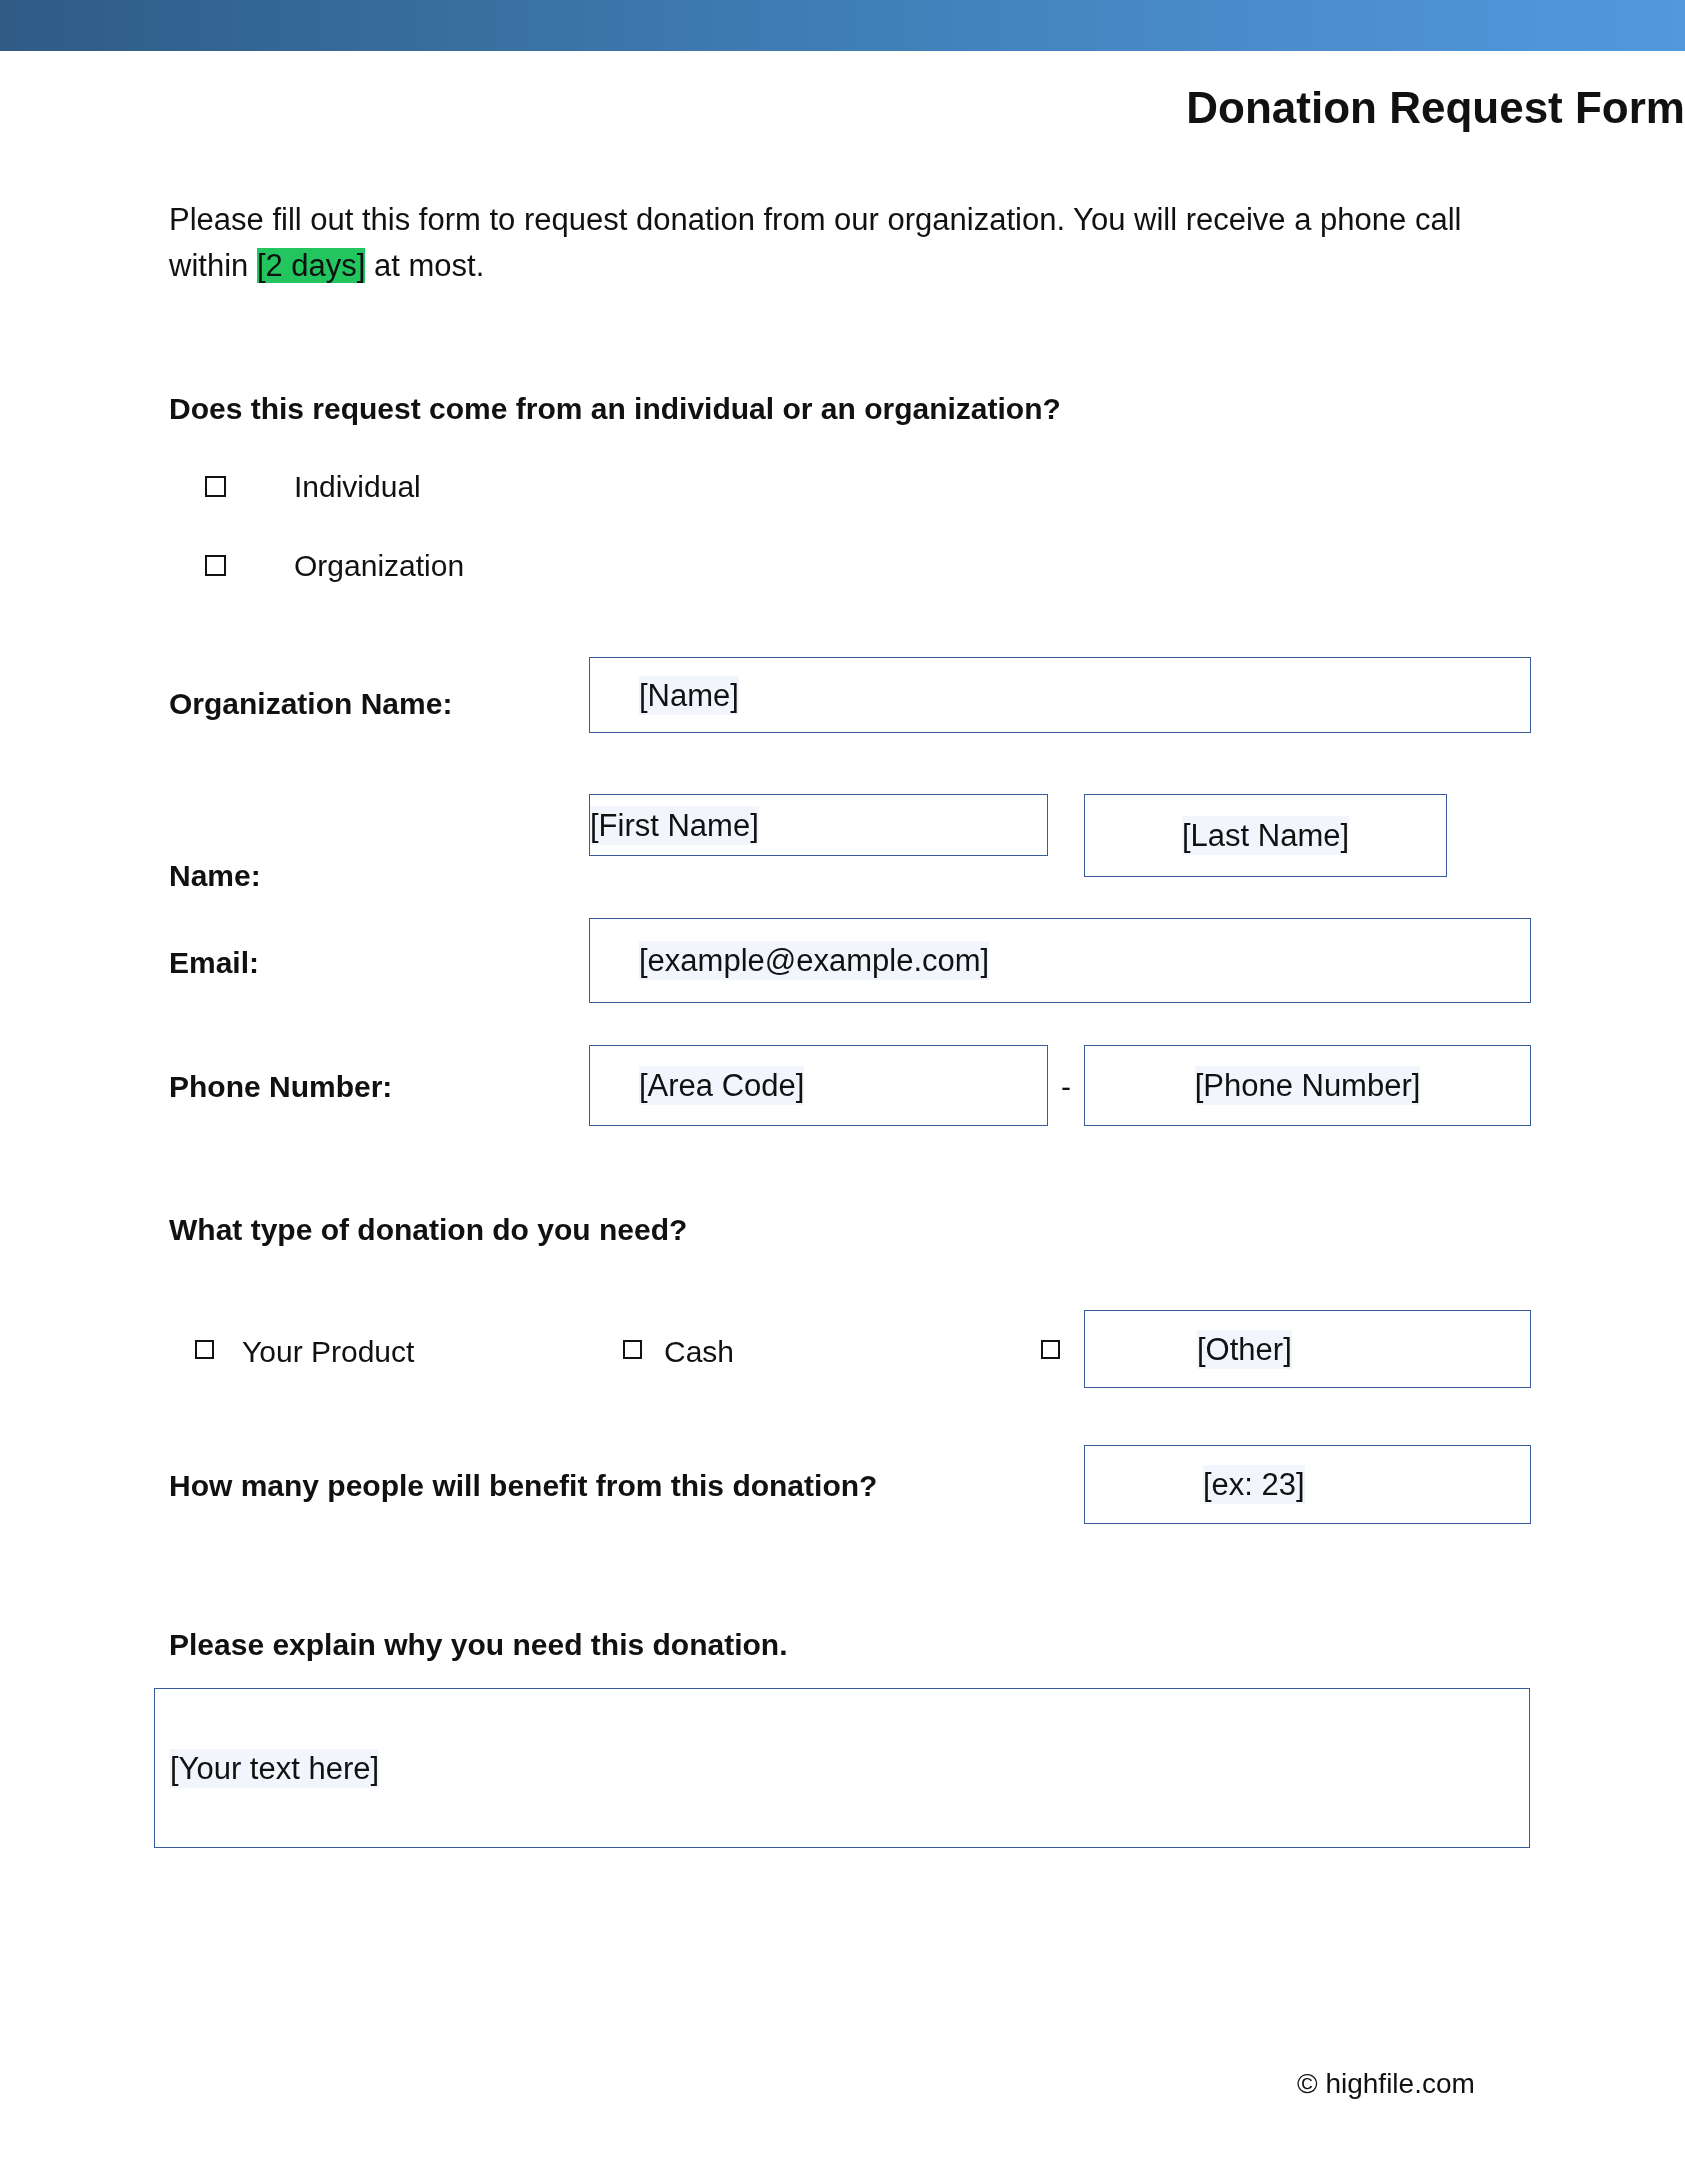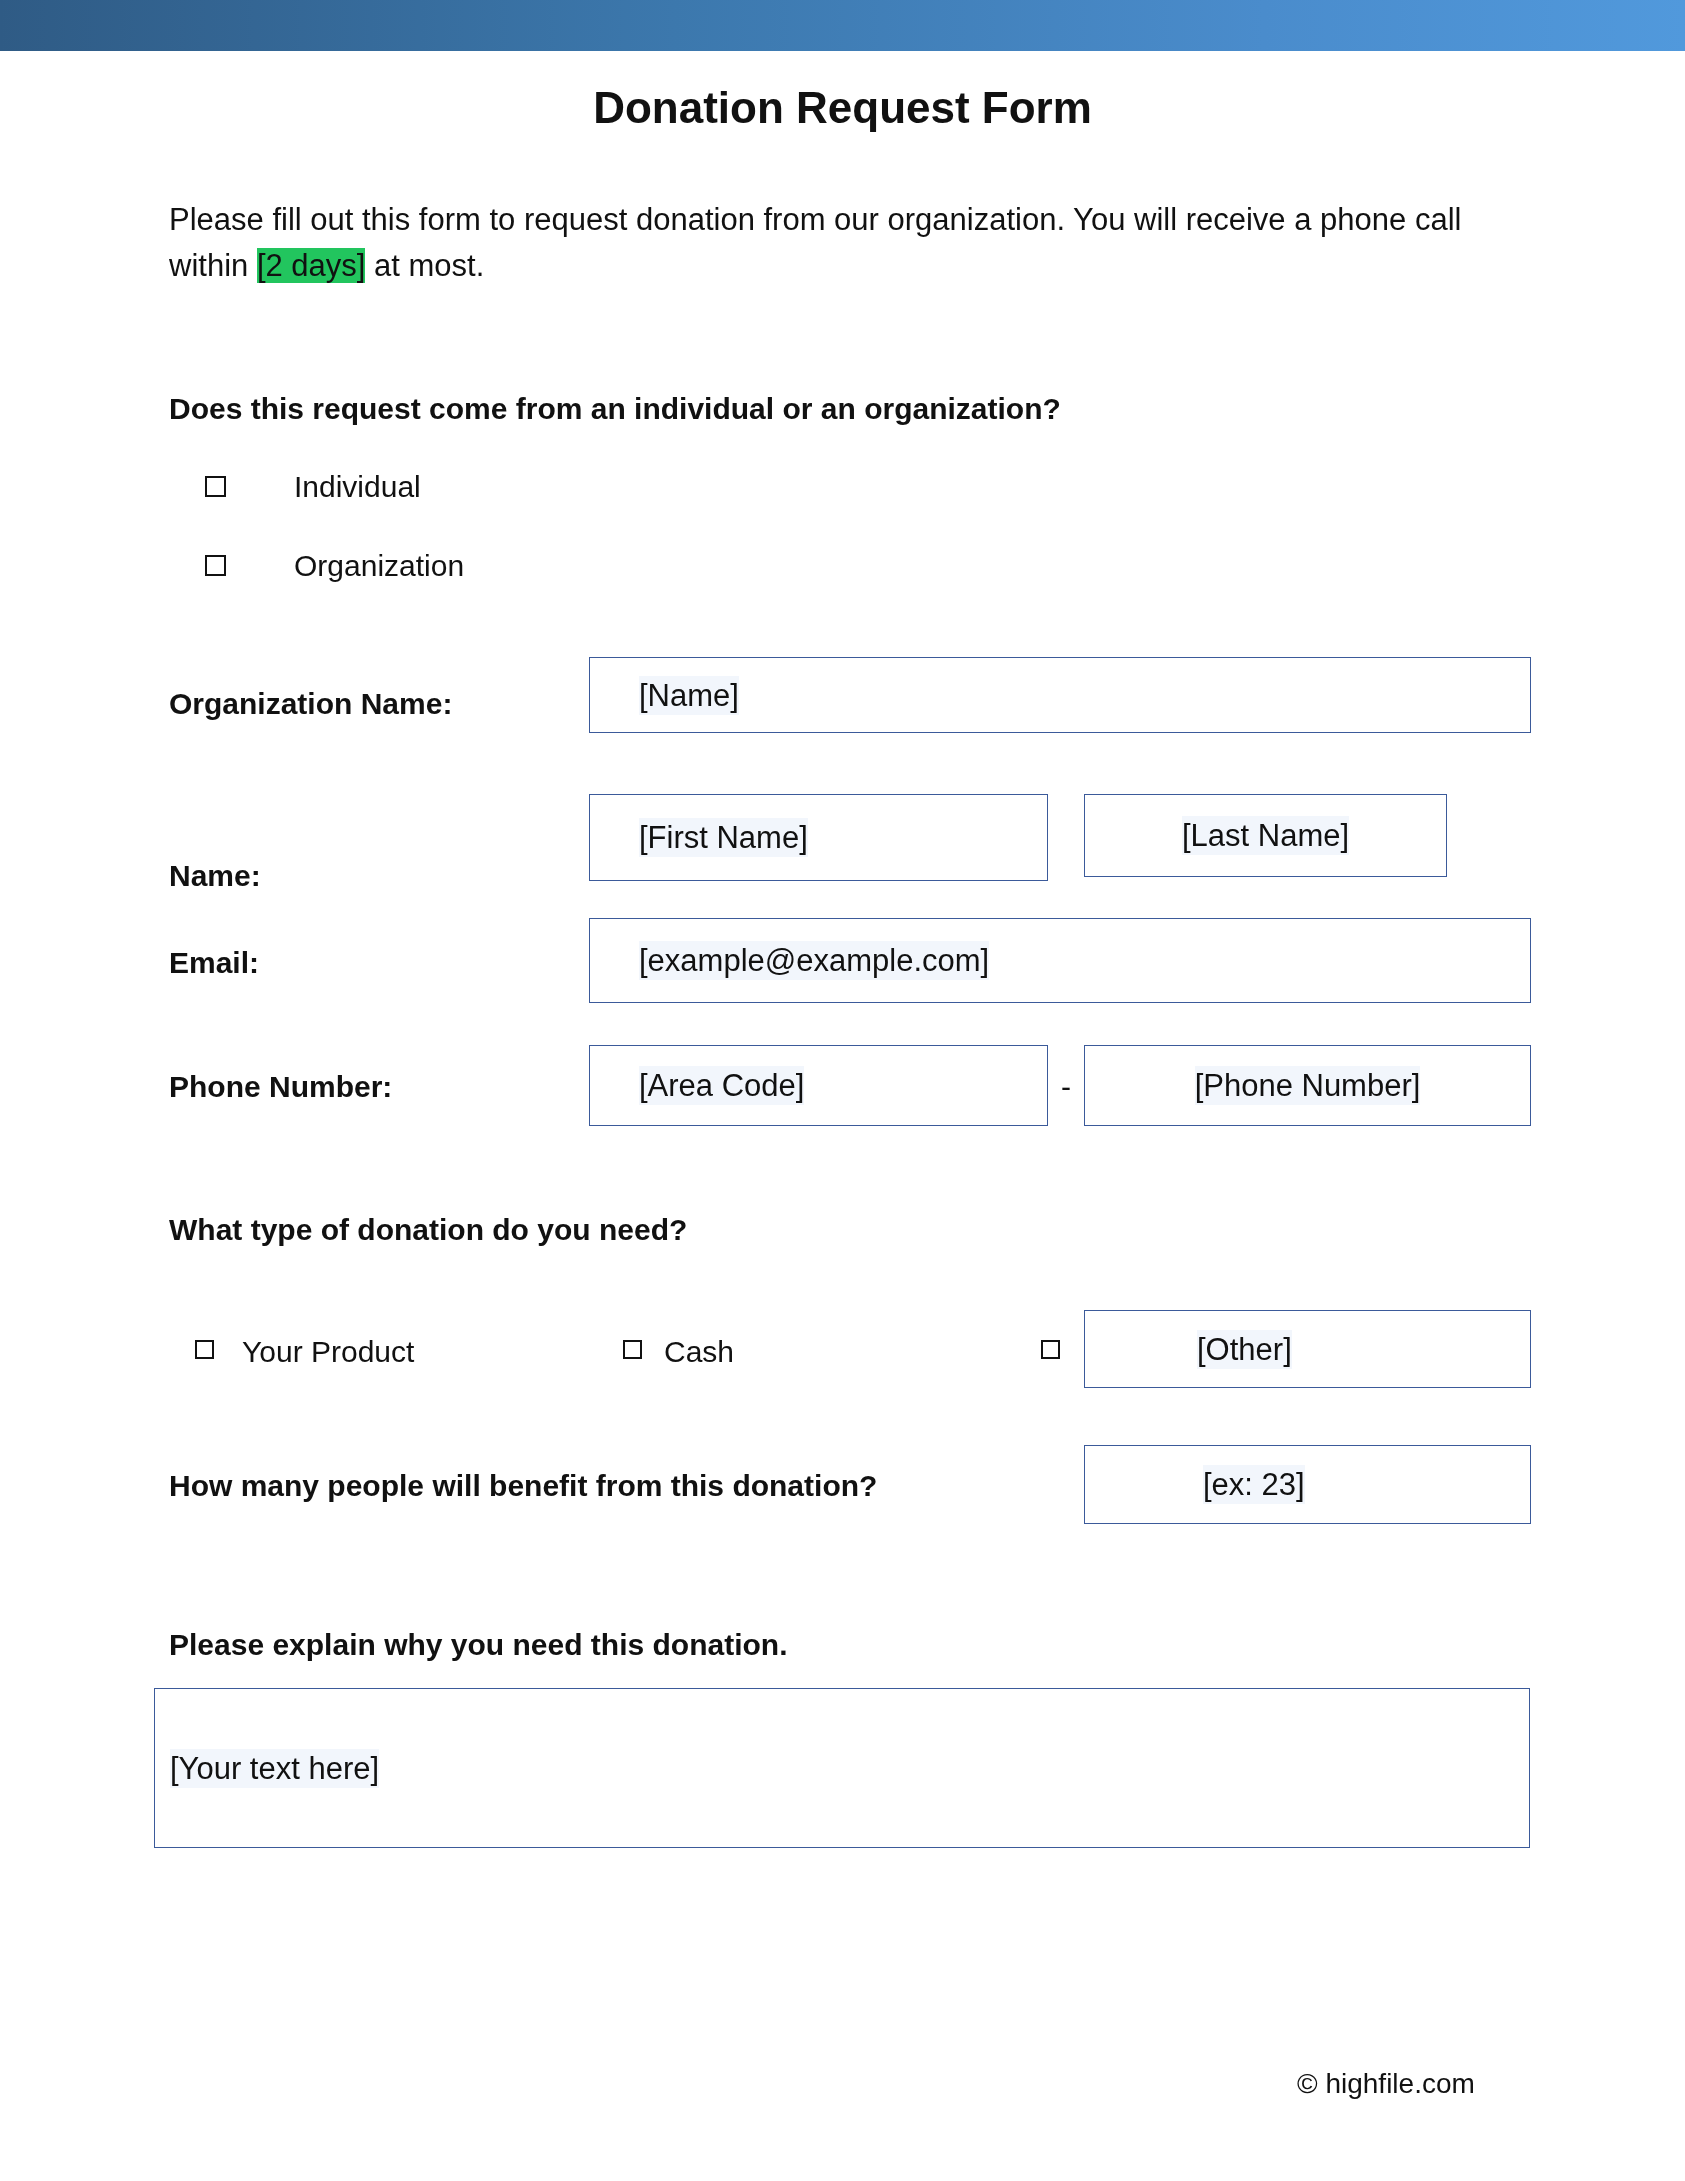--- a/index.html
+++ b/index.html
@@ -7,21 +7,21 @@
     width: 1685px; height: 2181px; position: relative; background: #ffffff;
     font-family: "Liberation Sans", sans-serif; color: #111;
     overflow: hidden;
   }
   .header-bar {
     position: absolute; left: 0; top: 0; width: 1685px; height: 51px;
     background: linear-gradient(to right, #2f5b85 0%, #3c78ad 40%, #4a8ccc 75%, #5199dc 100%);
   }
   .abs { position: absolute; }
   .title {
-    left: 0; width: 1685px; top: 81px; text-align: center;
+    left: 0; width: 1685px; top: 81px; text-align: right;
     font-size: 44px; font-weight: bold; line-height: 53px;
   }
   .intro {
     left: 169px; top: 197px; width: 1369px;
     font-size: 31px; line-height: 46px;
   }
   .hl { background: #22c55e; }
   .q {
     font-size: 30px; font-weight: bold; line-height: 39px;
   }
@@ -60,21 +60,21 @@
 
 <div class="abs cb" style="left:205px; top:555px;"></div>
 <div class="abs opt" style="left:294px; top:546px;">Organization</div>
 
 <div class="abs label" style="left:169px; top:684px;">Organization Name:</div>
 <div class="abs box" style="left:589px; top:657px; width:942px; height:76px; padding-left:49px;">
   <span class="val">[Name]</span>
 </div>
 
 <div class="abs label" style="left:169px; top:816px;margin-top:40px;">Name:</div>
-<div class="abs box" style="left:589px; top:794px; width:459px; height:87px; padding-left:49px;">
+<div class="abs box" style="left:589px; top:794px; width:459px; height:62px; ">
   <span class="val">[First Name]</span>
 </div>
 <div class="abs box" style="left:1084px; top:794px; width:363px; height:83px; justify-content:center;">
   <span class="val">[Last Name]</span>
 </div>
 
 <div class="abs label" style="left:169px; top:943px;">Email:</div>
 <div class="abs box" style="left:589px; top:918px; width:942px; height:85px; padding-left:49px;">
   <span class="val">[example@example.com]</span>
 </div>

